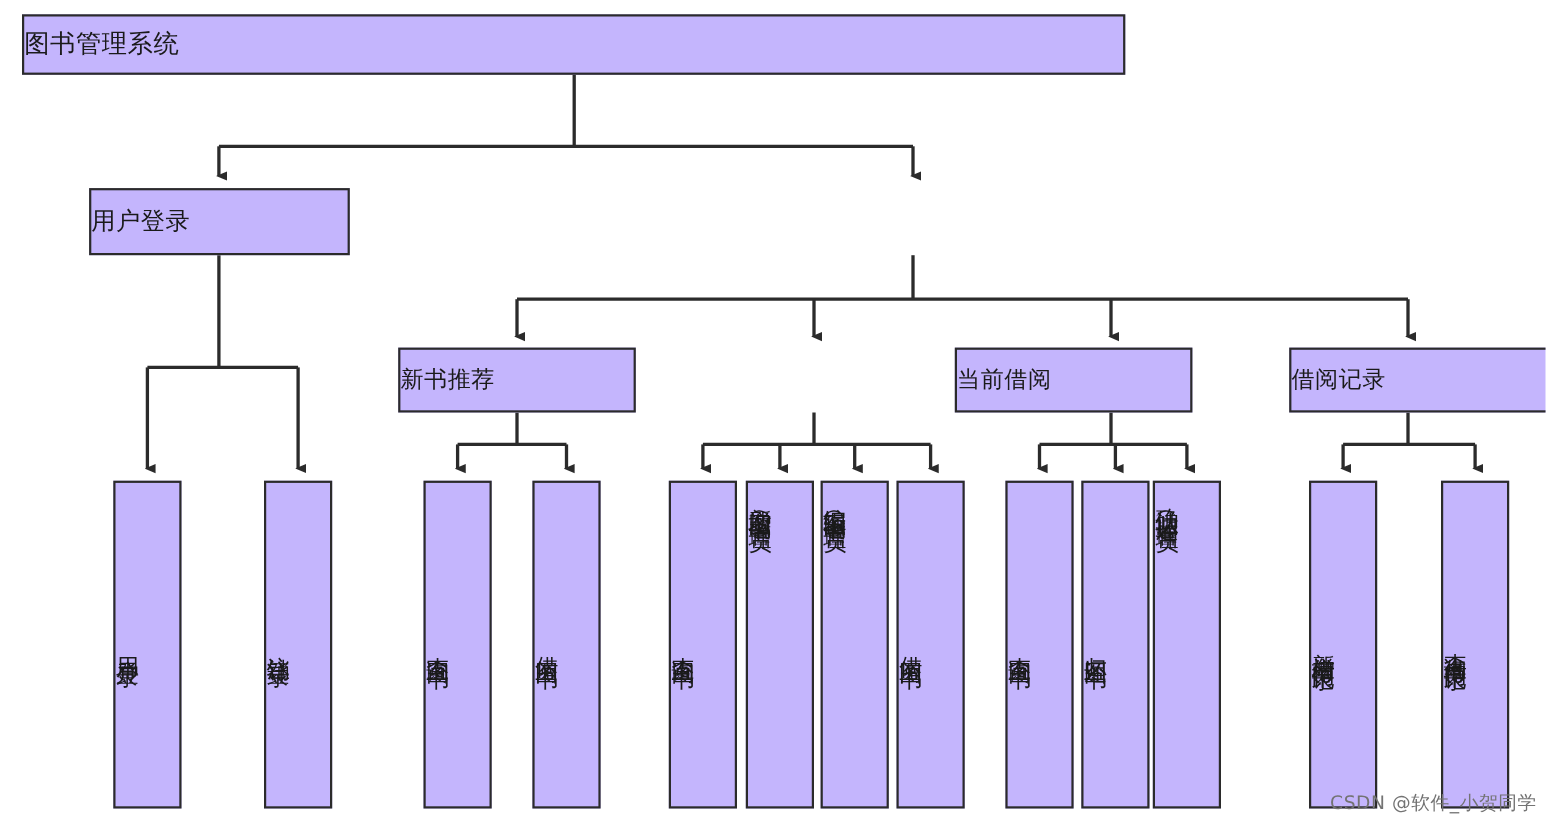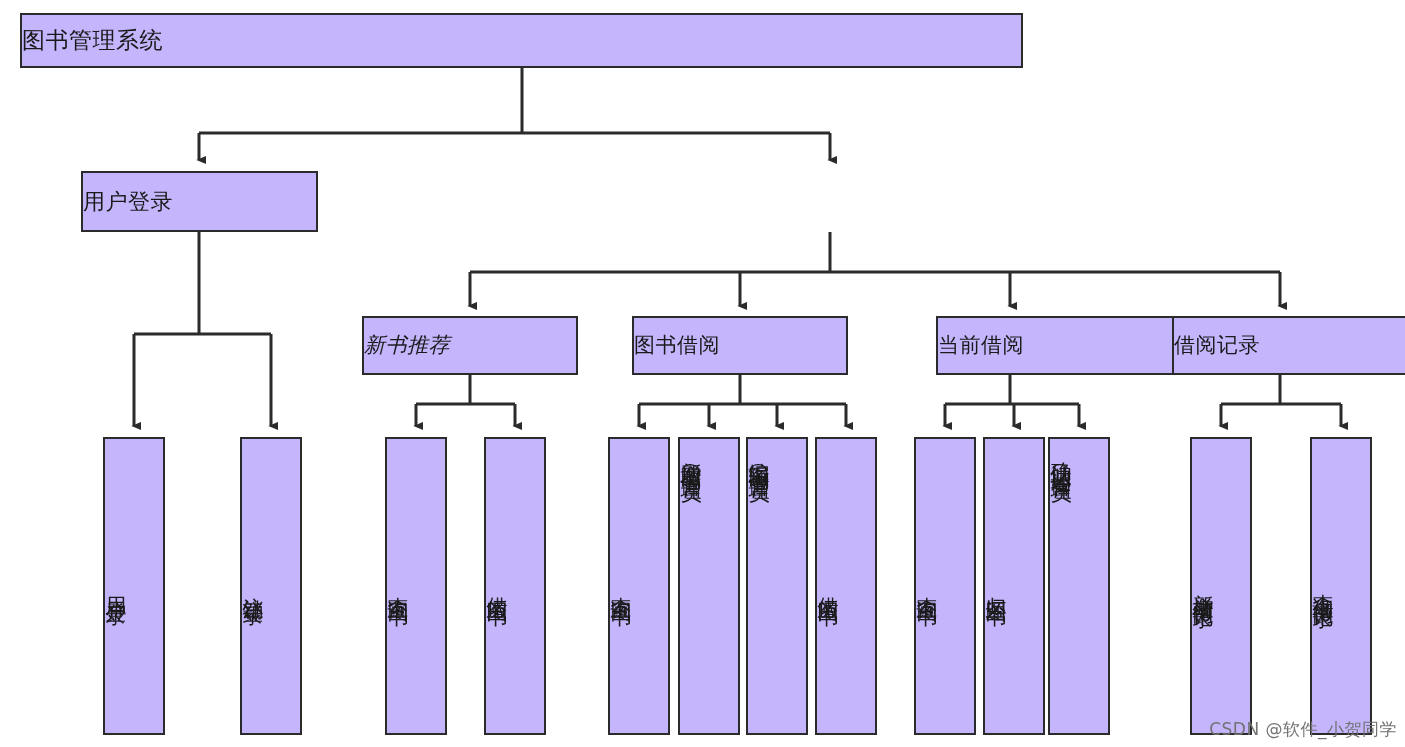--- a/index.html
+++ b/index.html
@@ -123,27 +123,24 @@
   </svg>
 
   <div class="node-box level-root" id="node-root" style="left: 20px; top: 13px; width: 1003px; height: 55px;">
     <span class="node-label">图书管理系统</span>
   </div>
 
   <div class="node-box level-2" id="node-l2-0" style="left: 81px; top: 171px; width: 237px; height: 61px;">
     <span class="node-label">用户登录</span>
   </div>
 
-  <div class="node-box level-3" id="node-l3-0" style="left: 362px; top: 316px; width: 216px; height: 59px; font-style: italic;">
+  <div class="node-box level-3" id="node-l3-0" style="left: 362px; top: 316px; width: 216px; height: 59px;">
     <span class="node-label">新书推荐</span>
   </div>
-  <div class="node-box level-3" id="node-l3-1" style="left: 632px; top: 316px; width: 216px; height: 59px;">
-    <span class="node-label">图书借阅</span>
-  </div>
-  <div class="node-box level-3" id="node-l3-2" style="left: 936px; top: 316px; width: 240px; height: 59px;">
+  <div class="node-box level-3" id="node-l3-2" style="left: 868px; top: 316px; width: 216px; height: 59px;">
     <span class="node-label">当前借阅</span>
   </div>
   <div class="node-box level-3" id="node-l3-3" style="left: 1172px; top: 316px; width: 260px; height: 59px;">
     <span class="node-label">借阅记录</span>
   </div>
 
   <div class="node-box leaf center-v" id="node-leaf-0" style="left: 103px; top: 437px; width: 62px; height: 298px;">
     <span class="node-label">用户登录</span>
   </div>
   <div class="node-box leaf center-v" id="node-leaf-1" style="left: 240px; top: 437px; width: 62px; height: 298px;">

